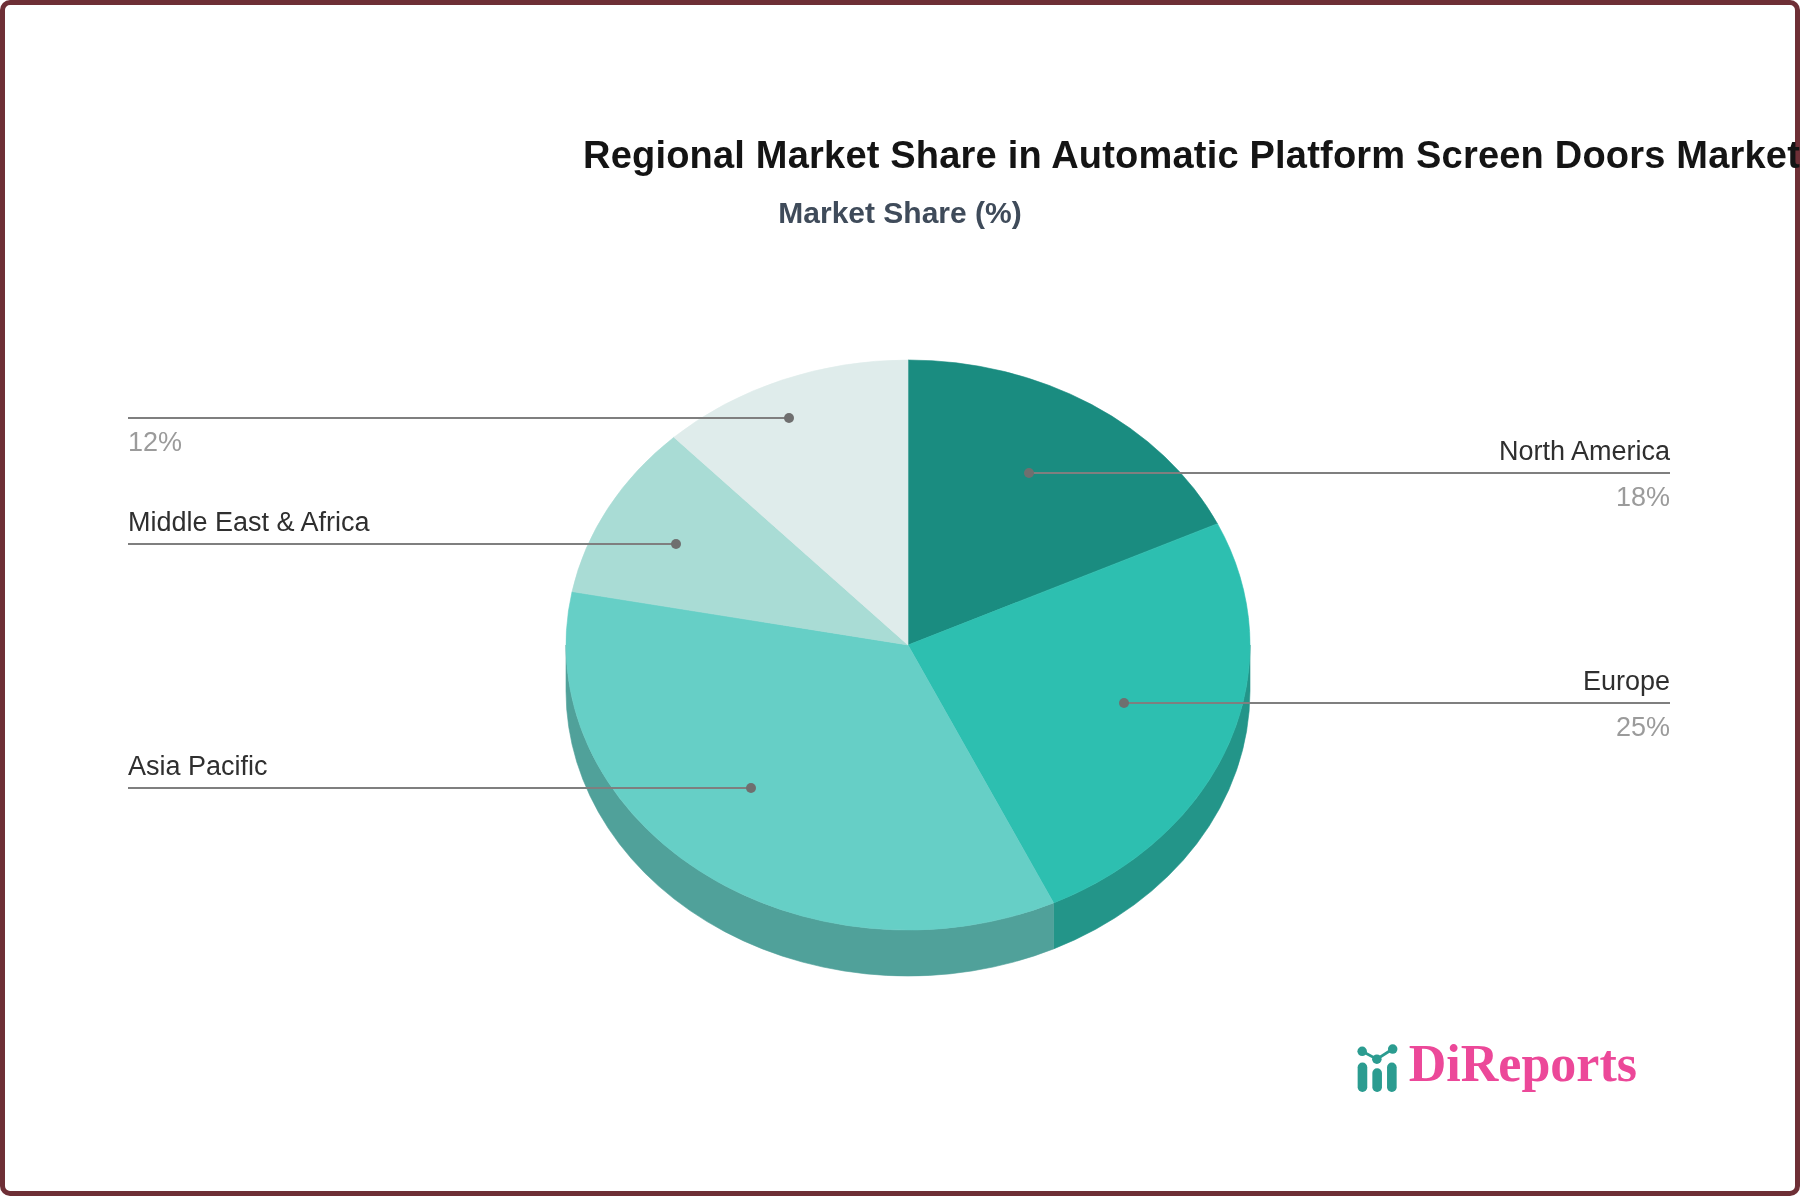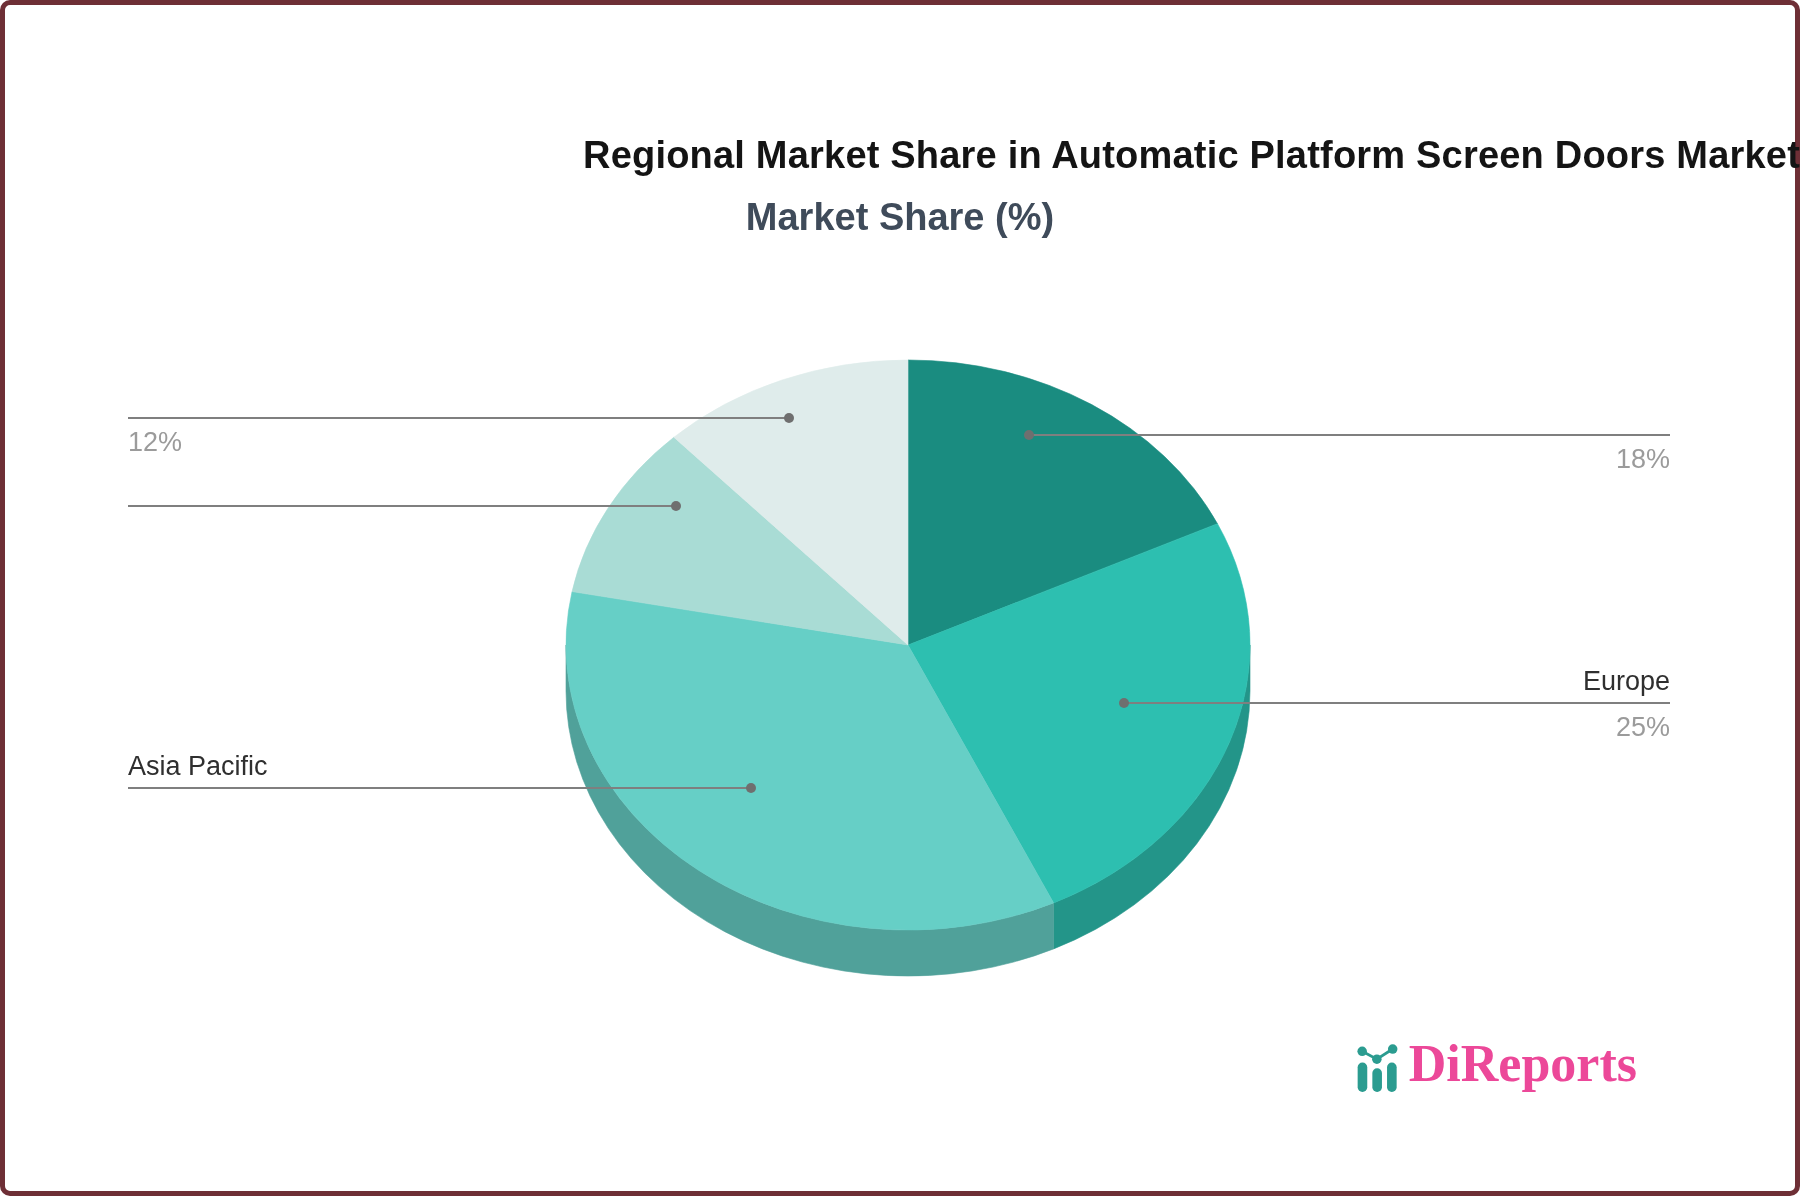--- a/index.html
+++ b/index.html
@@ -3,21 +3,21 @@
 <meta charset="utf-8">
 <style>
   html,body{margin:0;padding:0;background:#fff;}
   body{width:1800px;height:1196px;position:relative;overflow:hidden;
        font-family:"Liberation Sans",sans-serif;}
   .frame{position:absolute;inset:0;border:5px solid #6e2f36;border-radius:10px;
          box-sizing:border-box;pointer-events:none;}
   .title{position:absolute;top:134px;left:0;width:100%;text-align:right;
          font-size:38px;font-weight:bold;color:#141414;letter-spacing:.2px;}
   .subtitle{position:absolute;top:196px;left:0;width:100%;text-align:center;
-         font-size:38px;font-weight:bold;color:#3f4b5a;}
+         font-size:30px;font-weight:bold;color:#3f4b5a;}
   #pie{position:absolute;left:0;top:0;}
   .callout{position:absolute;font-size:27px;}
   .callout .name{color:#2f2f2f;line-height:34px;margin-bottom:4px;white-space:nowrap;}
   .callout .line{position:relative;height:0;border-top:2px solid #7f7f7f;}
   .callout .pct{color:#9b9b9b;margin-top:8px;}
   .callout.right .name,.callout.right .pct{text-align:right;}
   .dot{position:absolute;top:-6px;width:10px;height:10px;border-radius:50%;background:#6f6f6f;}
   .callout.left .dot{right:-4px;}
   .callout.right .dot{left:-4px;}
   .co-la {left:128px;top:417px;width:662px;}
@@ -48,33 +48,35 @@
   </svg>
 
 <div class="callout left co-la">
   <div class="line">
       <span class="dot"></span>
     </div>
   <div class="pct">12%</div>
 </div>
 
 <div class="callout left co-mea">
+  <div class="name">Middle East &amp; Africa</div>
   <div class="line">
       <span class="dot"></span>
     </div>
 </div>
 
 <div class="callout left co-ap">
   <div class="name">Asia Pacific</div>
   <div class="line">
       <span class="dot"></span>
     </div>
 </div>
 
 <div class="callout right co-na">
+  <div class="name">North America</div>
   <div class="line">
       <span class="dot"></span>
     </div>
   <div class="pct">18%</div>
 </div>
 
 <div class="callout right co-eu">
   <div class="name">Europe</div>
   <div class="line">
       <span class="dot"></span>

